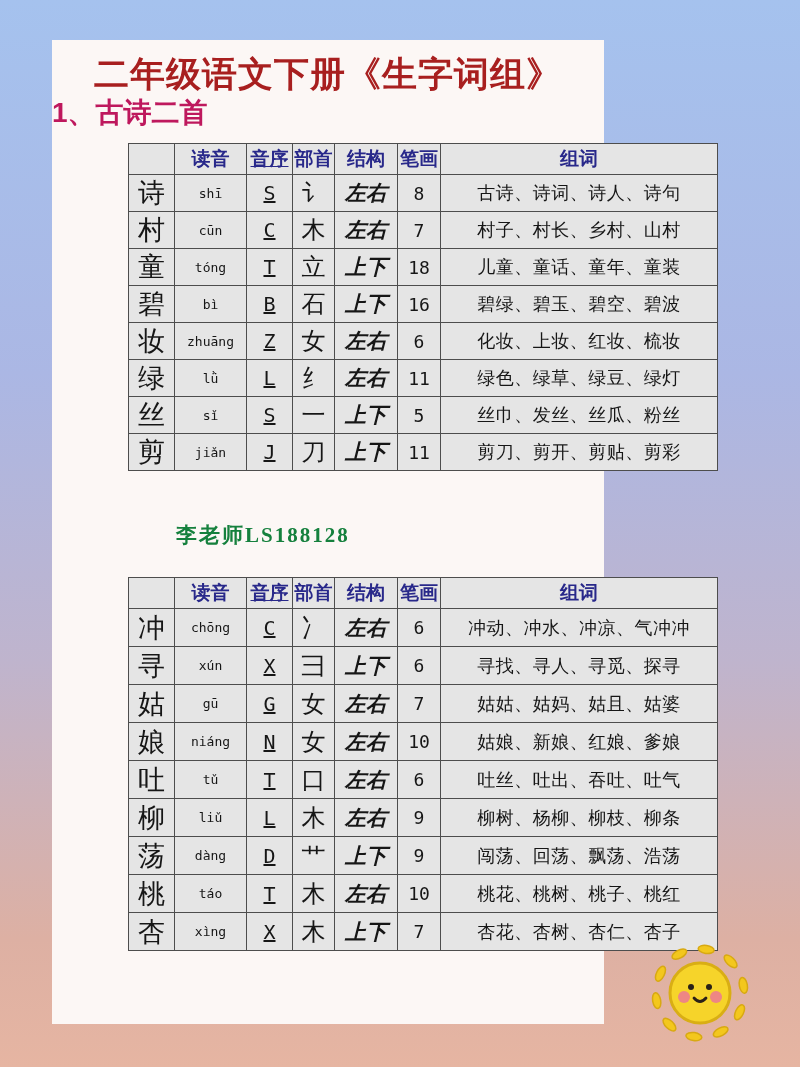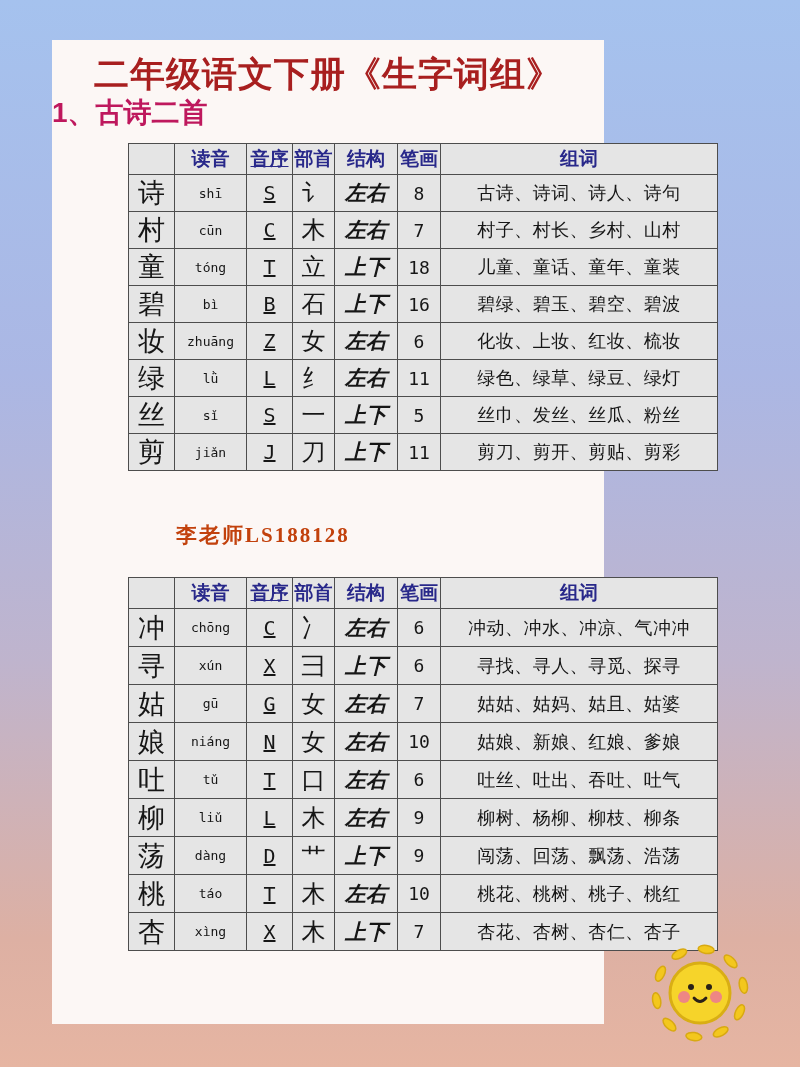--- a/index.html
+++ b/index.html
@@ -17,21 +17,21 @@
     margin:0; padding-top:12px; text-align:center;
     font-size:35px; line-height:44px; font-weight:bold; color:#a81f1f;
     letter-spacing:1px;
   }
   h2.section-heading {
     margin:0; font-size:28px; line-height:34px; font-weight:bold; color:#be185d;
   }
   .h2-1 { margin:7px 0 0 62px; }
   .heading-row2 { margin:50px 0 0 62px; display:flex; align-items:center; }
   .watermark {
-    margin-left:62px; font-size:21px; font-weight:bold; color:#c2410c;
+    margin-left:62px; font-size:21px; font-weight:bold; color:#15803d;
     letter-spacing:2px; font-family:"Liberation Serif","DejaVu Serif",serif;
   }
   table.vocab {
     border-collapse:collapse; table-layout:fixed; width:582px;
     margin-left:76px; background:#e5e5e5;
   }
   table.vocab.t1 { margin-top:13px; }
   table.vocab.t2 { margin-top:28px; }
   table.vocab th, table.vocab td {
     border:1.5px solid #4d4d4d; text-align:center; padding:0; overflow:hidden;

